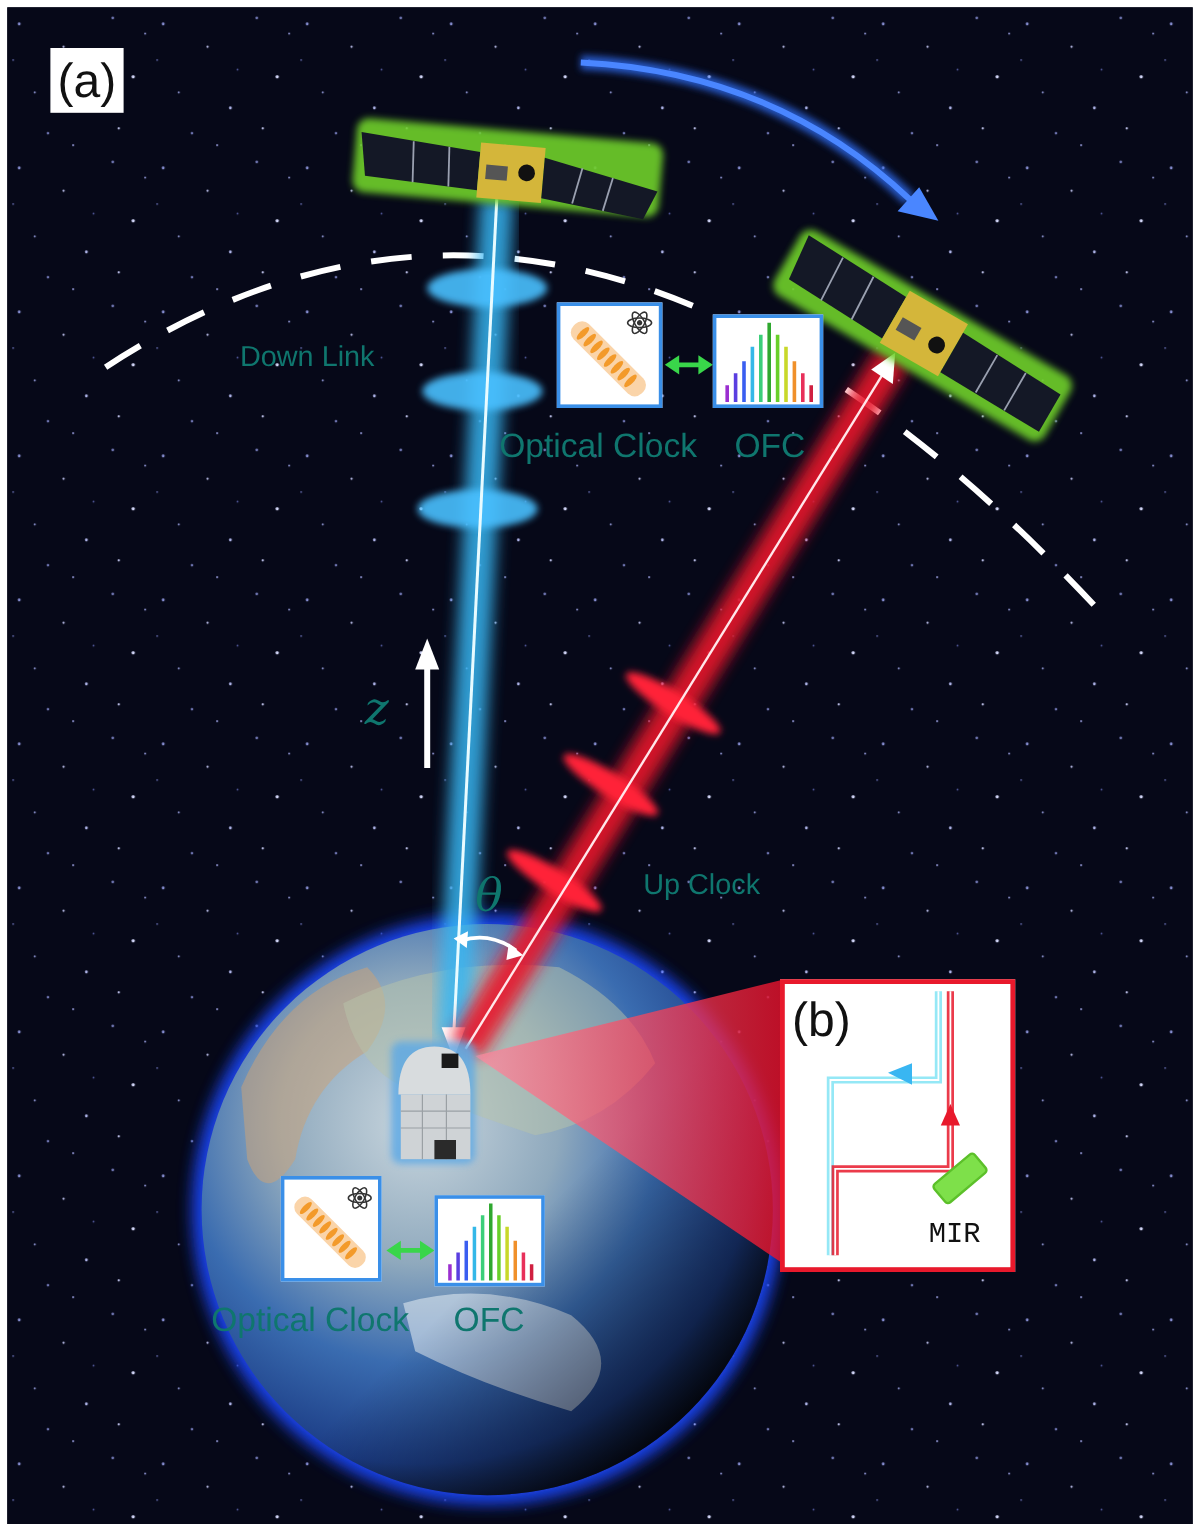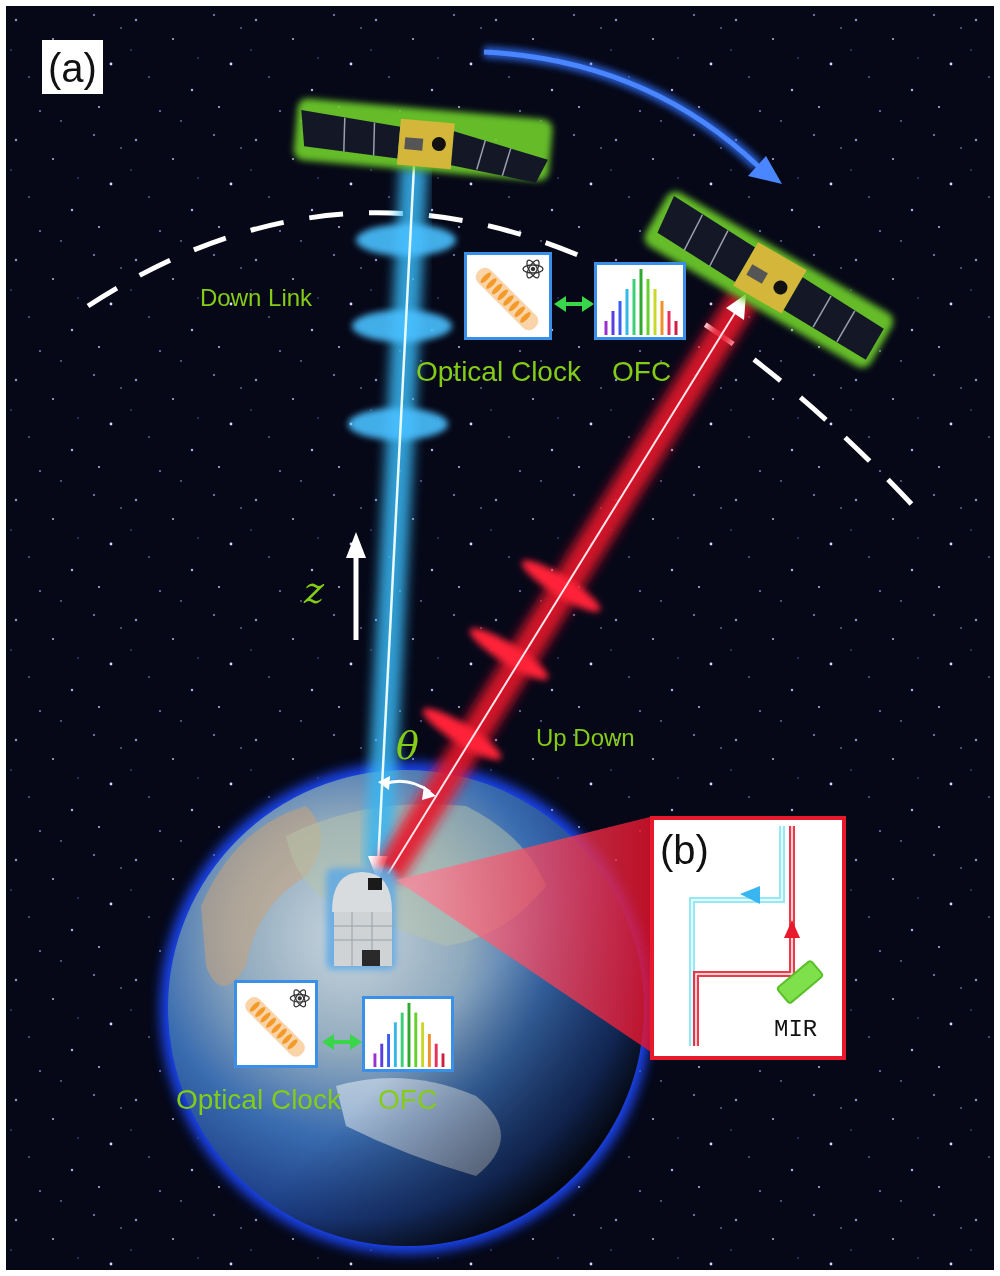--- a/index.html
+++ b/index.html
@@ -1,19 +1,19 @@
 <!DOCTYPE html>
 <html><head>
 <meta charset="utf-8">
 <style>
   html, body { margin: 0; padding: 0; background: #ffffff; }
   body { width: 1000px; height: 1276px; position: relative; overflow: hidden; font-family: "Liberation Sans", sans-serif; }
   #scene { position: absolute; left: 6px; top: 6px; width: 988px; height: 1264px; background: #060818; overflow: hidden; }
   svg.main { position: absolute; left: 0; top: 0; }
-  .label { position: absolute; color: #84cc16; font-family: "Liberation Sans", sans-serif; white-space: nowrap; }
+  .label { position: absolute; color: #0f766e; font-family: "Liberation Sans", sans-serif; white-space: nowrap; }
   .panel-tag { position: absolute; background: #ffffff; color: #111; font-family: "Liberation Sans", sans-serif; font-size: 40px; line-height: 1; padding: 8px 6px 6px 6px; }
   .math { font-family: "DejaVu Serif", serif; font-style: italic; }
   .inset-box { position: absolute; background: #ffffff; border: 3px solid #3a8fe8; box-sizing: border-box; }
   .inset-b { position: absolute; background: #ffffff; border: 4px solid #e8192c; box-sizing: border-box; }
 </style>
 </head>
 <body>
 
 <div id="scene">
 
@@ -161,21 +161,21 @@
     <g>
       <line x1="322" y1="1036" x2="350" y2="1036" stroke="#39d64a" stroke-width="4"></line>
       <polygon points="316,1036 328,1028 328,1044" fill="#39d64a"></polygon>
       <polygon points="356,1036 344,1028 344,1044" fill="#39d64a"></polygon>
     </g>
   </svg>
 
   <div class="panel-tag" style="left:36px; top:34px;">(a)</div>
 
   <div class="label" style="left:194px; top:278px; font-size:24px;">Down Link</div>
-  <div class="label" style="left:530px; top:718px; font-size:24px;">Up Down</div>
+  <div class="label" style="left:530px; top:718px; font-size:24px;">Up Clock</div>
   <div class="label math" style="left:298px; top:562px; font-size:38px;">z</div>
   <div class="label math" style="left:390px; top:718px; font-size:38px;">θ</div>
 
   <div class="inset-box" style="left:458px; top:246px; width:88px; height:88px;">
     <svg width="82" height="82" viewBox="0 0 82 82">
       <g transform="translate(40,44) rotate(45)">
         <rect x="-40" y="-9" width="80" height="18" rx="8" fill="#f5a040" opacity="0.45"></rect>
         <g fill="#f39a2a">
           <ellipse cx="-30" cy="0" rx="2.5" ry="7"></ellipse>
             <ellipse cx="-22" cy="0" rx="2.5" ry="7"></ellipse>

